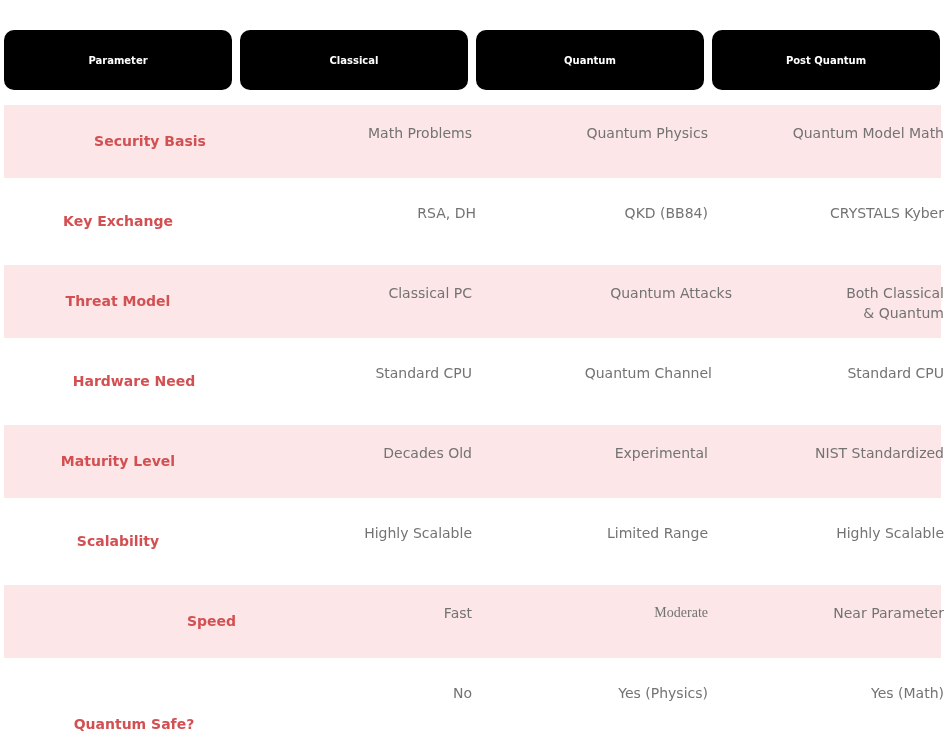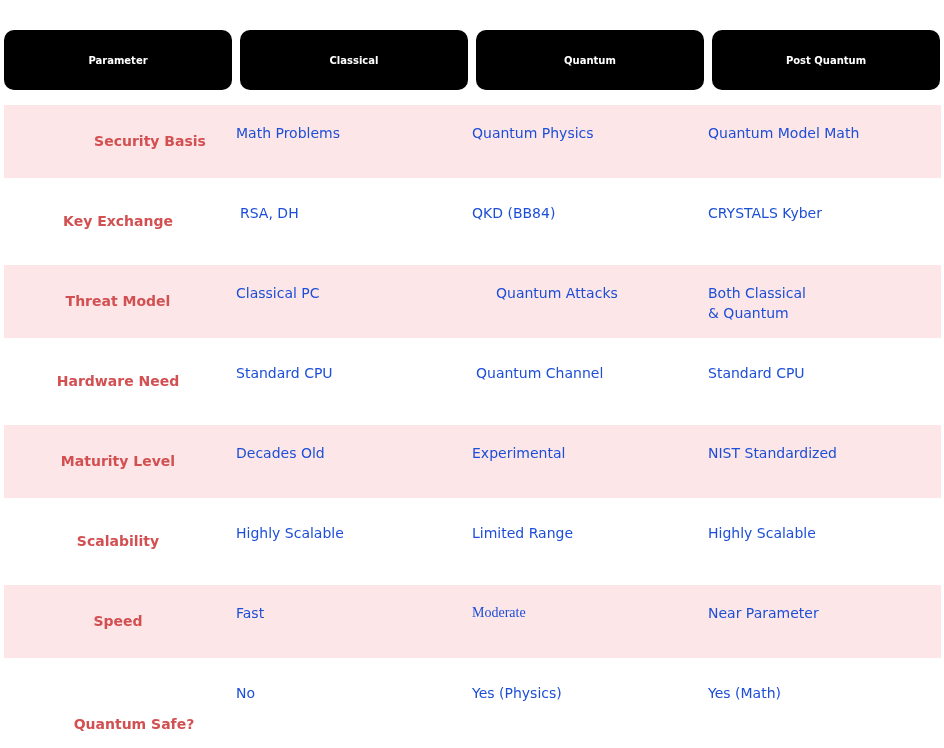--- a/index.html
+++ b/index.html
@@ -2,21 +2,21 @@
 <html><head>
   <meta charset="utf-8">
   <style>
     html, body { margin: 0; padding: 0; background: #ffffff; }
     body { width: 944px; height: 748px; position: relative; overflow: hidden;
       font-family: "DejaVu Sans", sans-serif; }
     .hdr { position: absolute; top: 30px; height: 60px; width: 228px; background: #000000;
       border-radius: 10px; color: #fff; font-weight: bold; font-size: 10px;
       display: flex; align-items: center; justify-content: center; }
     .band { position: absolute; left: 4px; width: 937px; height: 73px; background: #fce6e7; }
-    .cell { position: absolute; width: 236px; text-align: left; font-size: 14px; color: #1d4ed8; line-height: 20px; }
+    .cell { position: absolute; width: 236px; text-align: right; font-size: 14px; color: #737373; line-height: 20px; }
     .param { position: absolute; width: 236px; text-align: center; font-size: 14px; font-weight: bold; color: #d35052; }
   </style>
 </head>
 <body>
 
 <div>
   <div class="hdr" style="left:4px">Parameter</div>
   <div class="hdr" style="left:240px">Classical</div>
   <div class="hdr" style="left:476px">Quantum</div>
   <div class="hdr" style="left:712px">Post Quantum</div>
@@ -33,33 +33,33 @@
       <div class="cell" style="left: 708px; top: 123px; white-space: pre-line;">Quantum Model Math</div>
       <div class="param" style="left: 0px; top: 213px;">Key Exchange</div>
       <div class="cell" style="left: 240px; top: 203px; white-space: pre-line;">RSA, DH</div>
       <div class="cell" style="left: 472px; top: 203px; white-space: pre-line;">QKD (BB84)</div>
       <div class="cell" style="left: 708px; top: 203px; white-space: pre-line;">CRYSTALS Kyber</div>
       <div class="param" style="left: 0px; top: 293px;">Threat Model</div>
       <div class="cell" style="left: 236px; top: 283px; white-space: pre-line;">Classical PC</div>
       <div class="cell" style="left: 496px; top: 283px; white-space: pre-line;">Quantum Attacks</div>
       <div class="cell" style="left: 708px; top: 283px; white-space: pre-line;">Both Classical
 &amp; Quantum</div>
-      <div class="param" style="left: 0px; top: 373px;">Hardware Need</div>
+      <div class="param" style="left: 0px; top: 373px; padding-left: 16px;">Hardware Need</div>
       <div class="cell" style="left: 236px; top: 363px; white-space: pre-line;">Standard CPU</div>
       <div class="cell" style="left: 476px; top: 363px; white-space: pre-line;">Quantum Channel</div>
       <div class="cell" style="left: 708px; top: 363px; white-space: pre-line;">Standard CPU</div>
       <div class="param" style="left: 0px; top: 453px;">Maturity Level</div>
       <div class="cell" style="left: 236px; top: 443px; white-space: pre-line;">Decades Old</div>
       <div class="cell" style="left: 472px; top: 443px; white-space: pre-line;">Experimental</div>
       <div class="cell" style="left: 708px; top: 443px; white-space: pre-line;">NIST Standardized</div>
       <div class="param" style="left: 0px; top: 533px;">Scalability</div>
       <div class="cell" style="left: 236px; top: 523px; white-space: pre-line;">Highly Scalable</div>
       <div class="cell" style="left: 472px; top: 523px; white-space: pre-line;">Limited Range</div>
       <div class="cell" style="left: 708px; top: 523px; white-space: pre-line;">Highly Scalable</div>
-      <div class="param" style="left: 0px; top: 613px;">Speed</div>
+      <div class="param" style="left: 0px; top: 613px; text-align: right;">Speed</div>
       <div class="cell" style="left: 236px; top: 603px; white-space: pre-line;">Fast</div>
       <div class="cell" style="left: 472px; top: 603px; white-space: pre-line; font-family: Liberation Serif, serif;">Moderate</div>
       <div class="cell" style="left: 708px; top: 603px; white-space: pre-line;">Near Parameter</div>
       <div class="param" style="left: 0px; top: 716px; padding-left: 16px;">Quantum Safe?</div>
       <div class="cell" style="left: 236px; top: 683px; white-space: pre-line;">No</div>
       <div class="cell" style="left: 472px; top: 683px; white-space: pre-line;">Yes (Physics)</div>
       <div class="cell" style="left: 708px; top: 683px; white-space: pre-line;">Yes (Math)</div>
     </div>
 </div>
 

